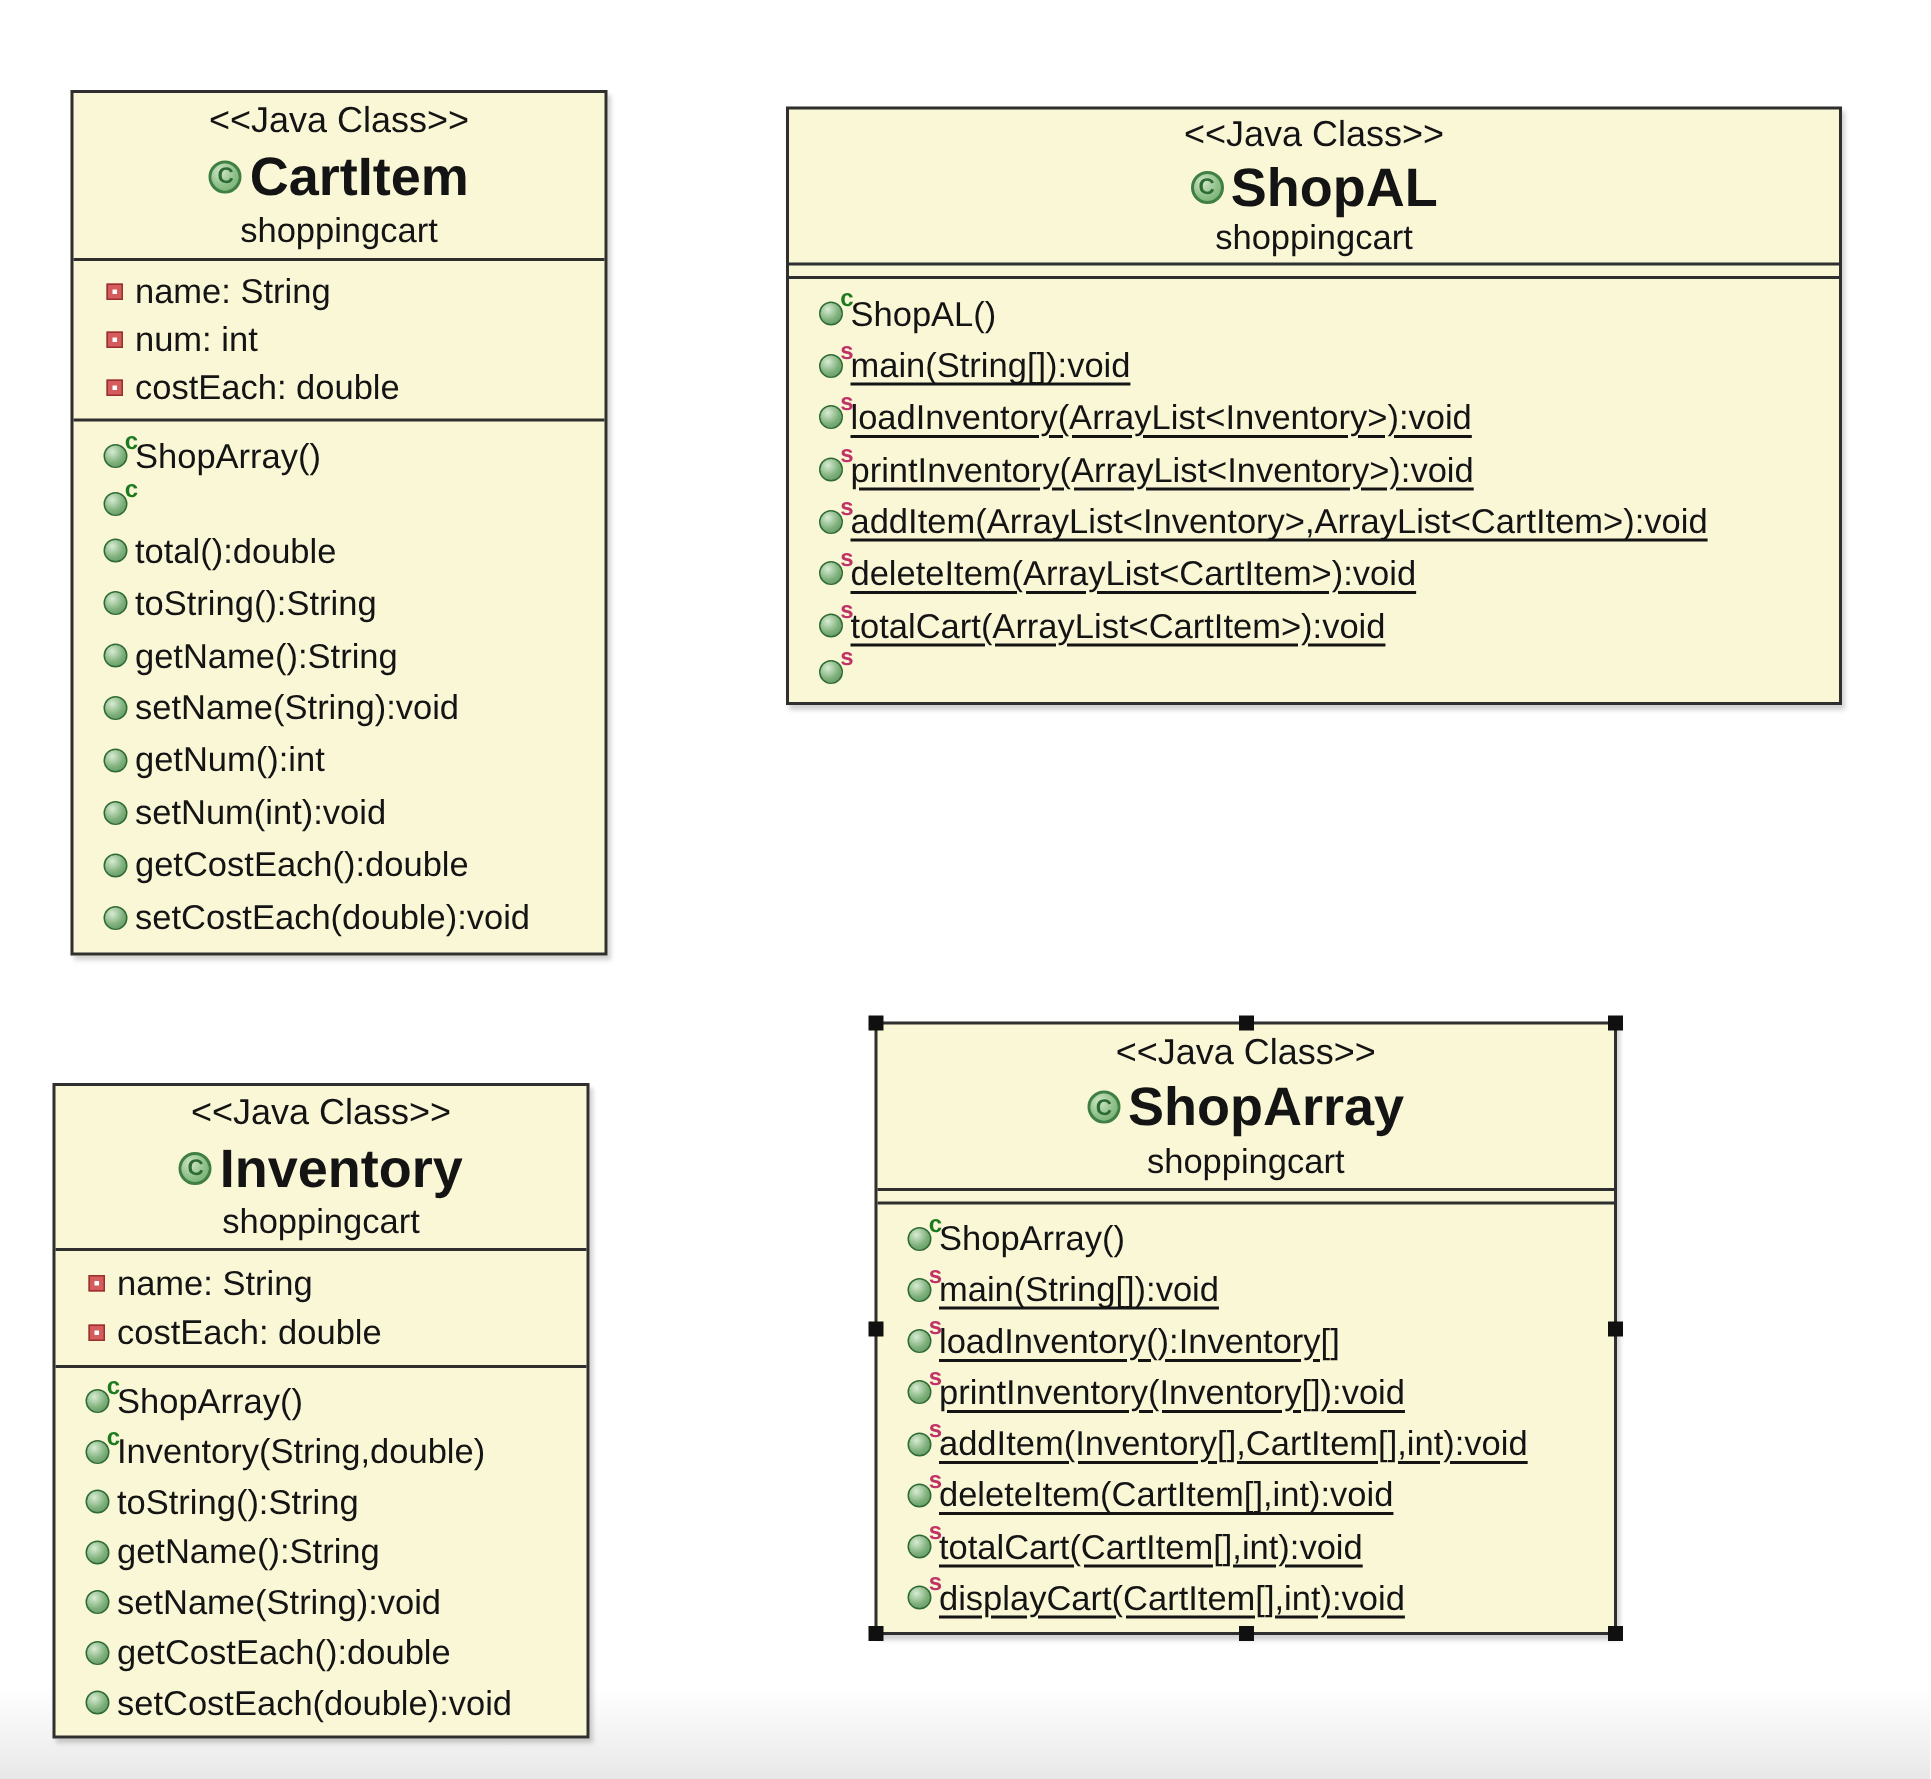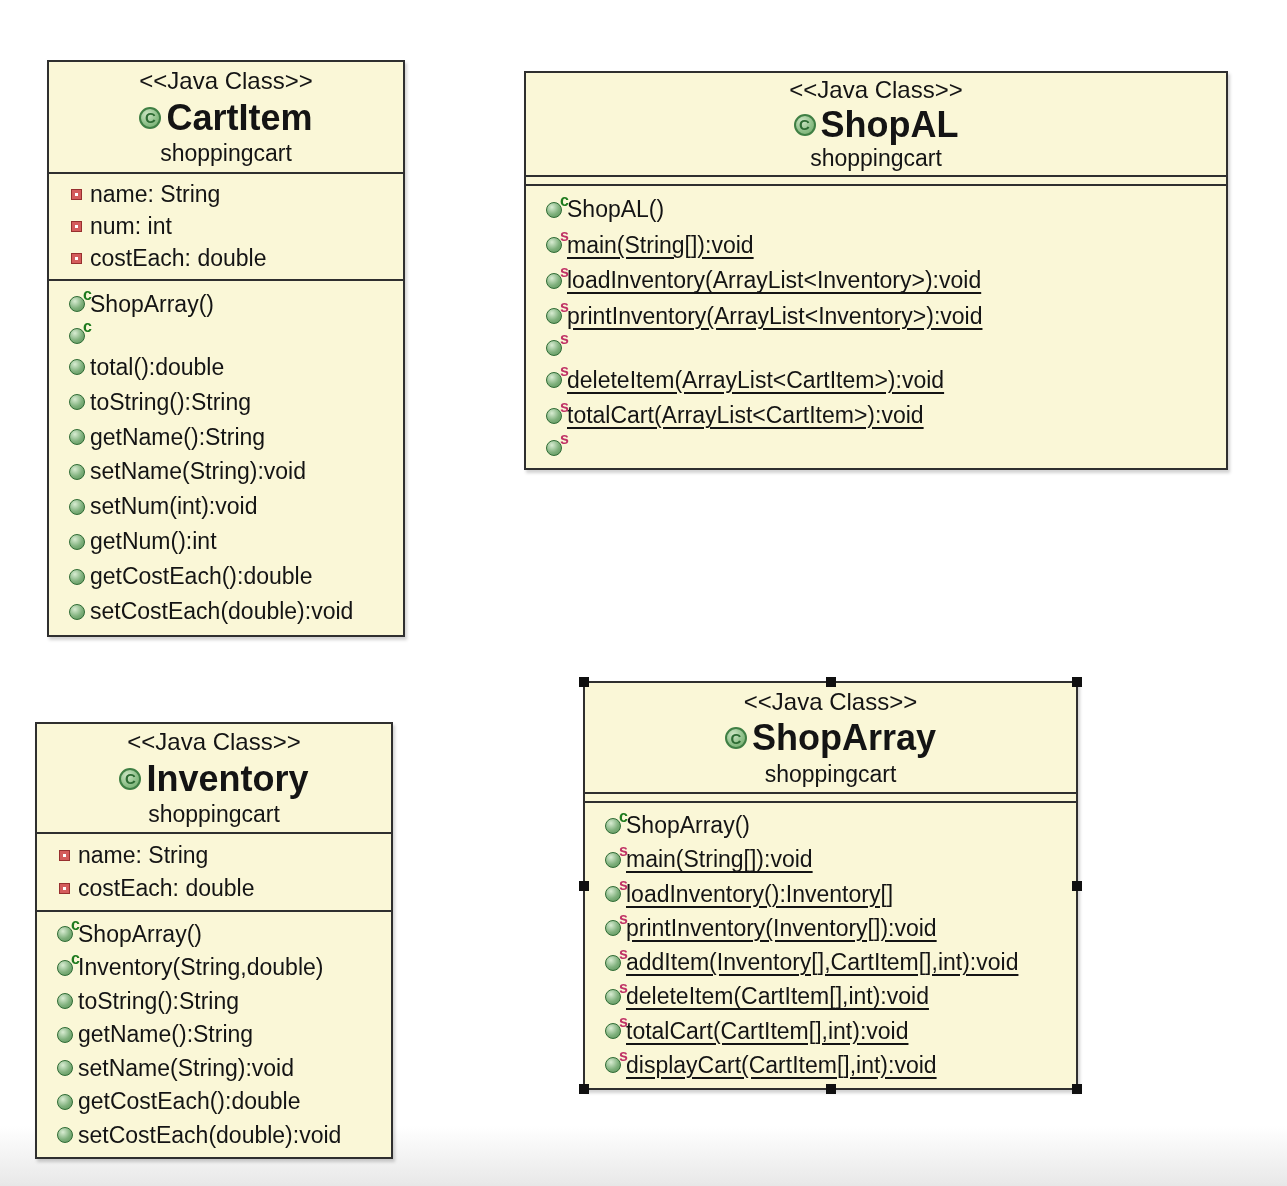--- a/index.html
+++ b/index.html
@@ -123,25 +123,25 @@
         <div class="member">
           <span class="method-icon"></span>
           <span class="member-text">getName():String</span>
         </div>
         <div class="member">
           <span class="method-icon"></span>
           <span class="member-text">setName(String):void</span>
         </div>
         <div class="member">
           <span class="method-icon"></span>
+          <span class="member-text">getNum():int</span>
+        </div>
+        <div class="member">
+          <span class="method-icon"></span>
           <span class="member-text">setNum(int):void</span>
-        </div>
-        <div class="member">
-          <span class="method-icon"></span>
-          <span class="member-text">getNum():int</span>
         </div>
         <div class="member">
           <span class="method-icon"></span>
           <span class="member-text">getCostEach():double</span>
         </div>
         <div class="member">
           <span class="method-icon"></span>
           <span class="member-text">setCostEach(double):void</span>
         </div>
       </div>
@@ -178,20 +178,21 @@
         <div class="member">
           <span class="method-icon">
             <i class="mark static">s</i>
           </span>
           <span class="member-text u">printInventory(ArrayList&lt;Inventory&gt;):void</span>
         </div>
         <div class="member">
           <span class="method-icon">
             <i class="mark static">s</i>
           </span>
+          <span class="member-text u">addItem(ArrayList&lt;Inventory&gt;,ArrayList&lt;CartItem&gt;):void</span>
         </div>
         <div class="member">
           <span class="method-icon">
             <i class="mark static">s</i>
           </span>
           <span class="member-text u">deleteItem(ArrayList&lt;CartItem&gt;):void</span>
         </div>
         <div class="member">
           <span class="method-icon">
             <i class="mark static">s</i>

